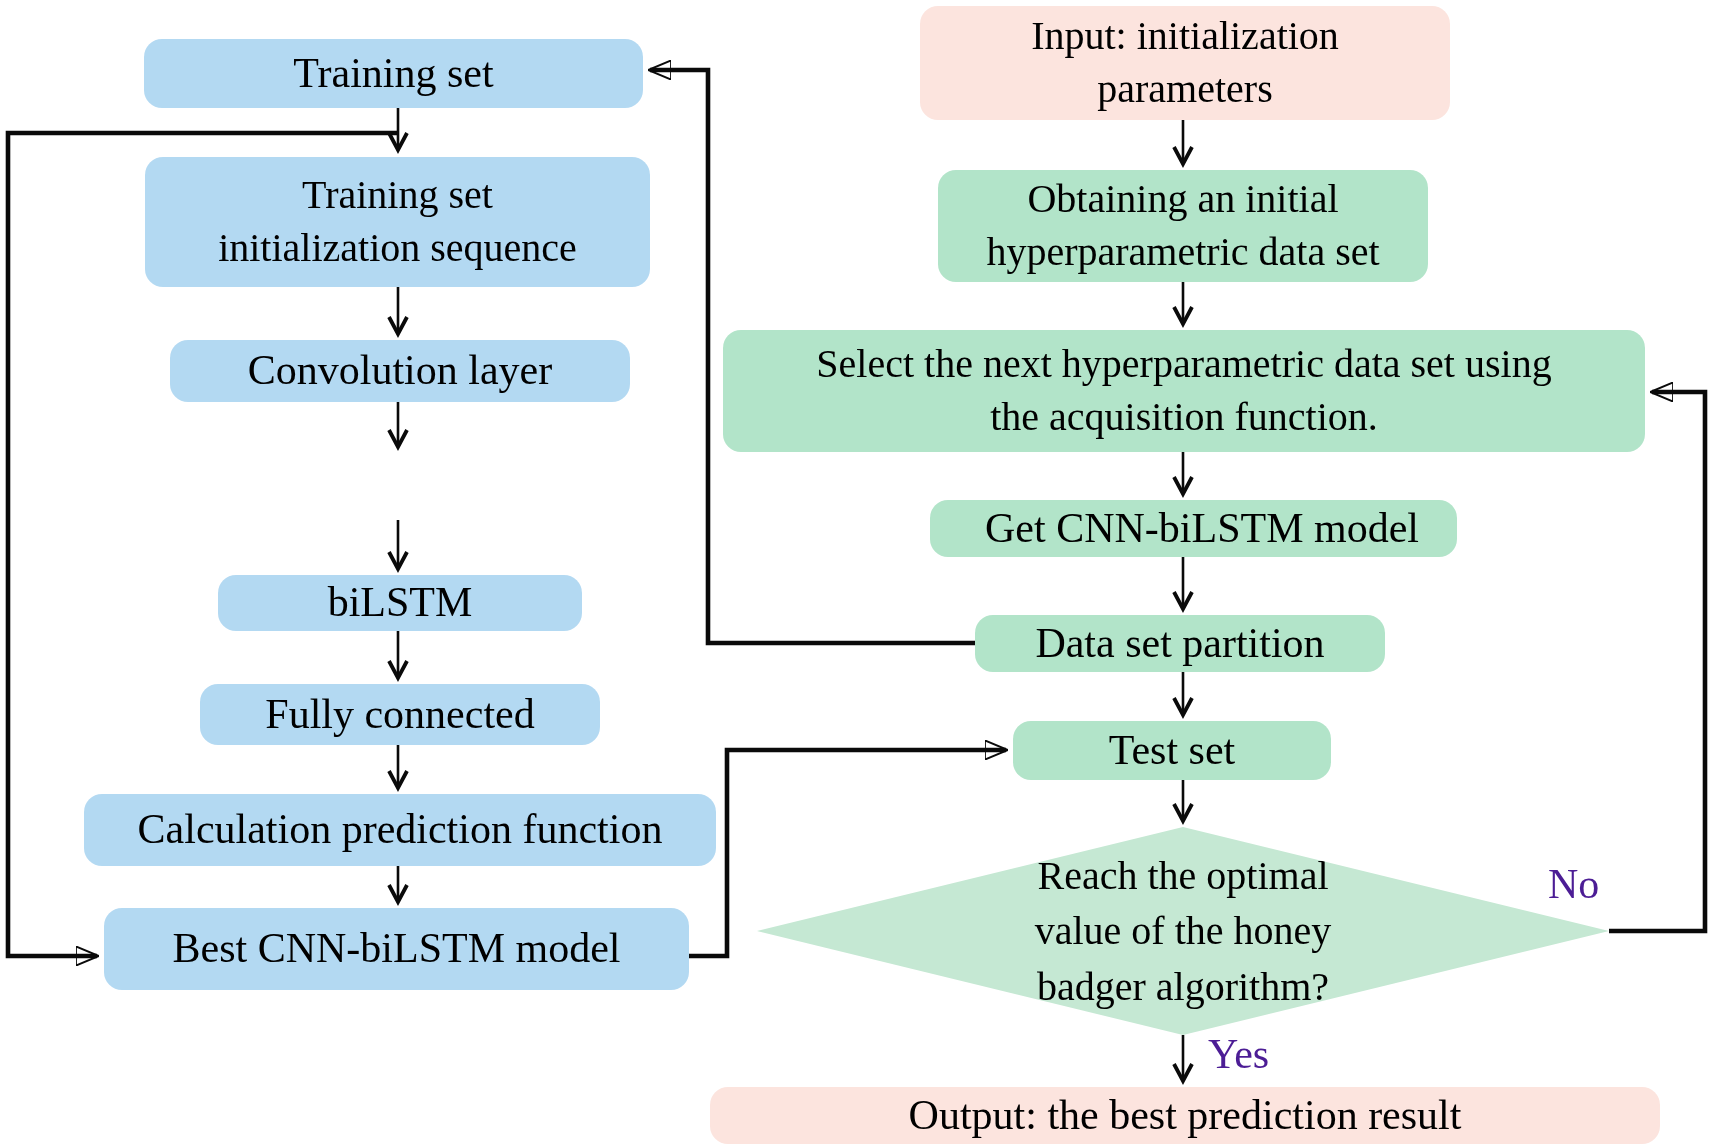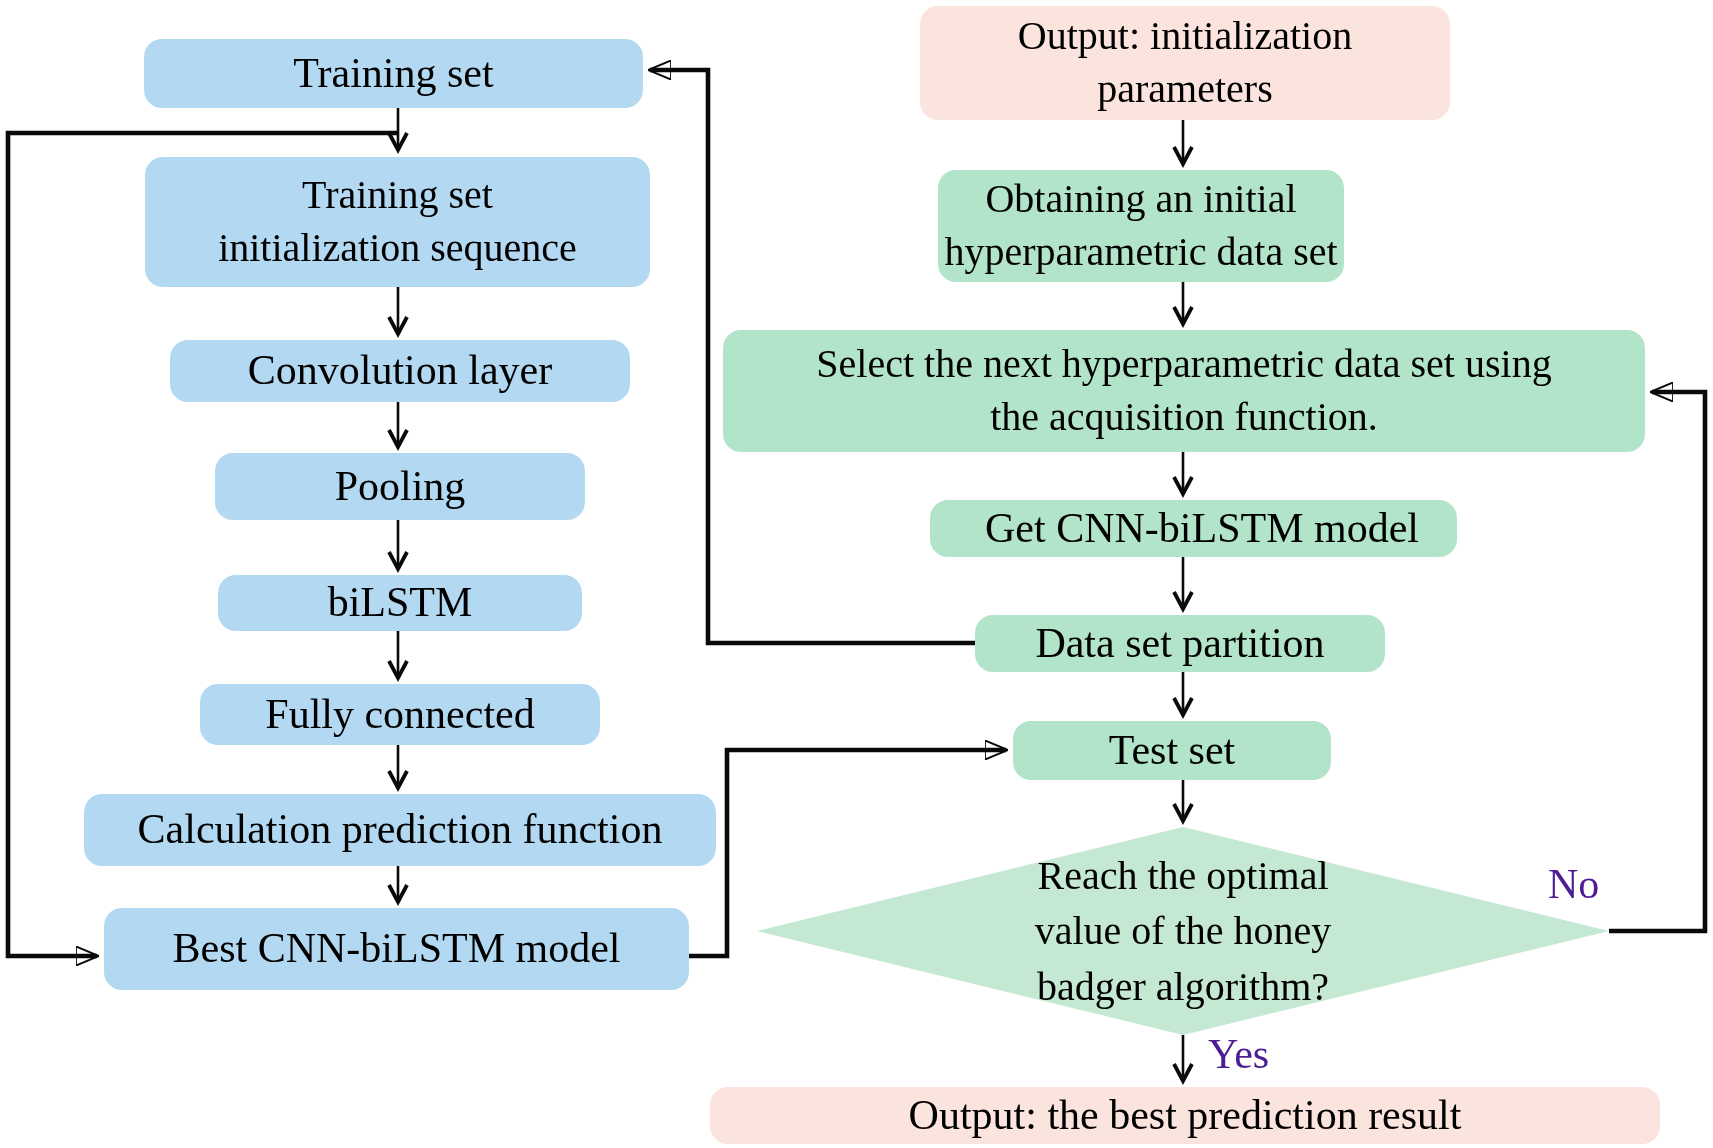--- a/index.html
+++ b/index.html
@@ -34,34 +34,33 @@
 
 <div class="canvas">
 
   <div class="node blue" style="left:144px;top:39px;width:499px;height:69px;">Training set</div>
 
   <div class="node blue two-line" style="left:145px;top:157px;width:505px;height:130px;">Training set
 initialization sequence</div>
 
   <div class="node blue" style="left:170px;top:340px;width:460px;height:62px;">Convolution layer</div>
 
-  <div class="node blue" style="left:215px;top:453px;width:370px;height:67px;">Pooling</div>
 
   <div class="node blue" style="left:218px;top:575px;width:364px;height:56px;">biLSTM</div>
 
   <div class="node blue" style="left:200px;top:684px;width:400px;height:61px;">Fully connected</div>
 
   <div class="node blue" style="left:84px;top:794px;width:632px;height:72px;">Calculation prediction function</div>
 
   <div class="node blue" style="left:104px;top:908px;width:585px;height:82px;">Best CNN-biLSTM model</div>
 
-  <div class="node pink two-line" style="left:920px;top:6px;width:530px;height:114px;">Output: initialization
+  <div class="node pink two-line" style="left:920px;top:6px;width:530px;height:114px;">Input: initialization
 parameters</div>
 
-  <div class="node green two-line" style="left:938px;top:170px;width:406px;height:112px;">Obtaining an initial
+  <div class="node green two-line" style="left:938px;top:170px;width:490px;height:112px;">Obtaining an initial
 hyperparametric data set</div>
 
   <div class="node green two-line" style="left:723px;top:330px;width:922px;height:122px;">Select the next hyperparametric data set using
 the acquisition function.</div>
 
   <div class="node green" style="left:930px;top:500px;width:510px;height:57px;padding-left:17px;">Get CNN-biLSTM model</div>
 
   <div class="node green" style="left:975px;top:615px;width:410px;height:57px;">Data set partition</div>
 
   <div class="node green" style="left:1013px;top:721px;width:318px;height:59px;">Test set</div>

